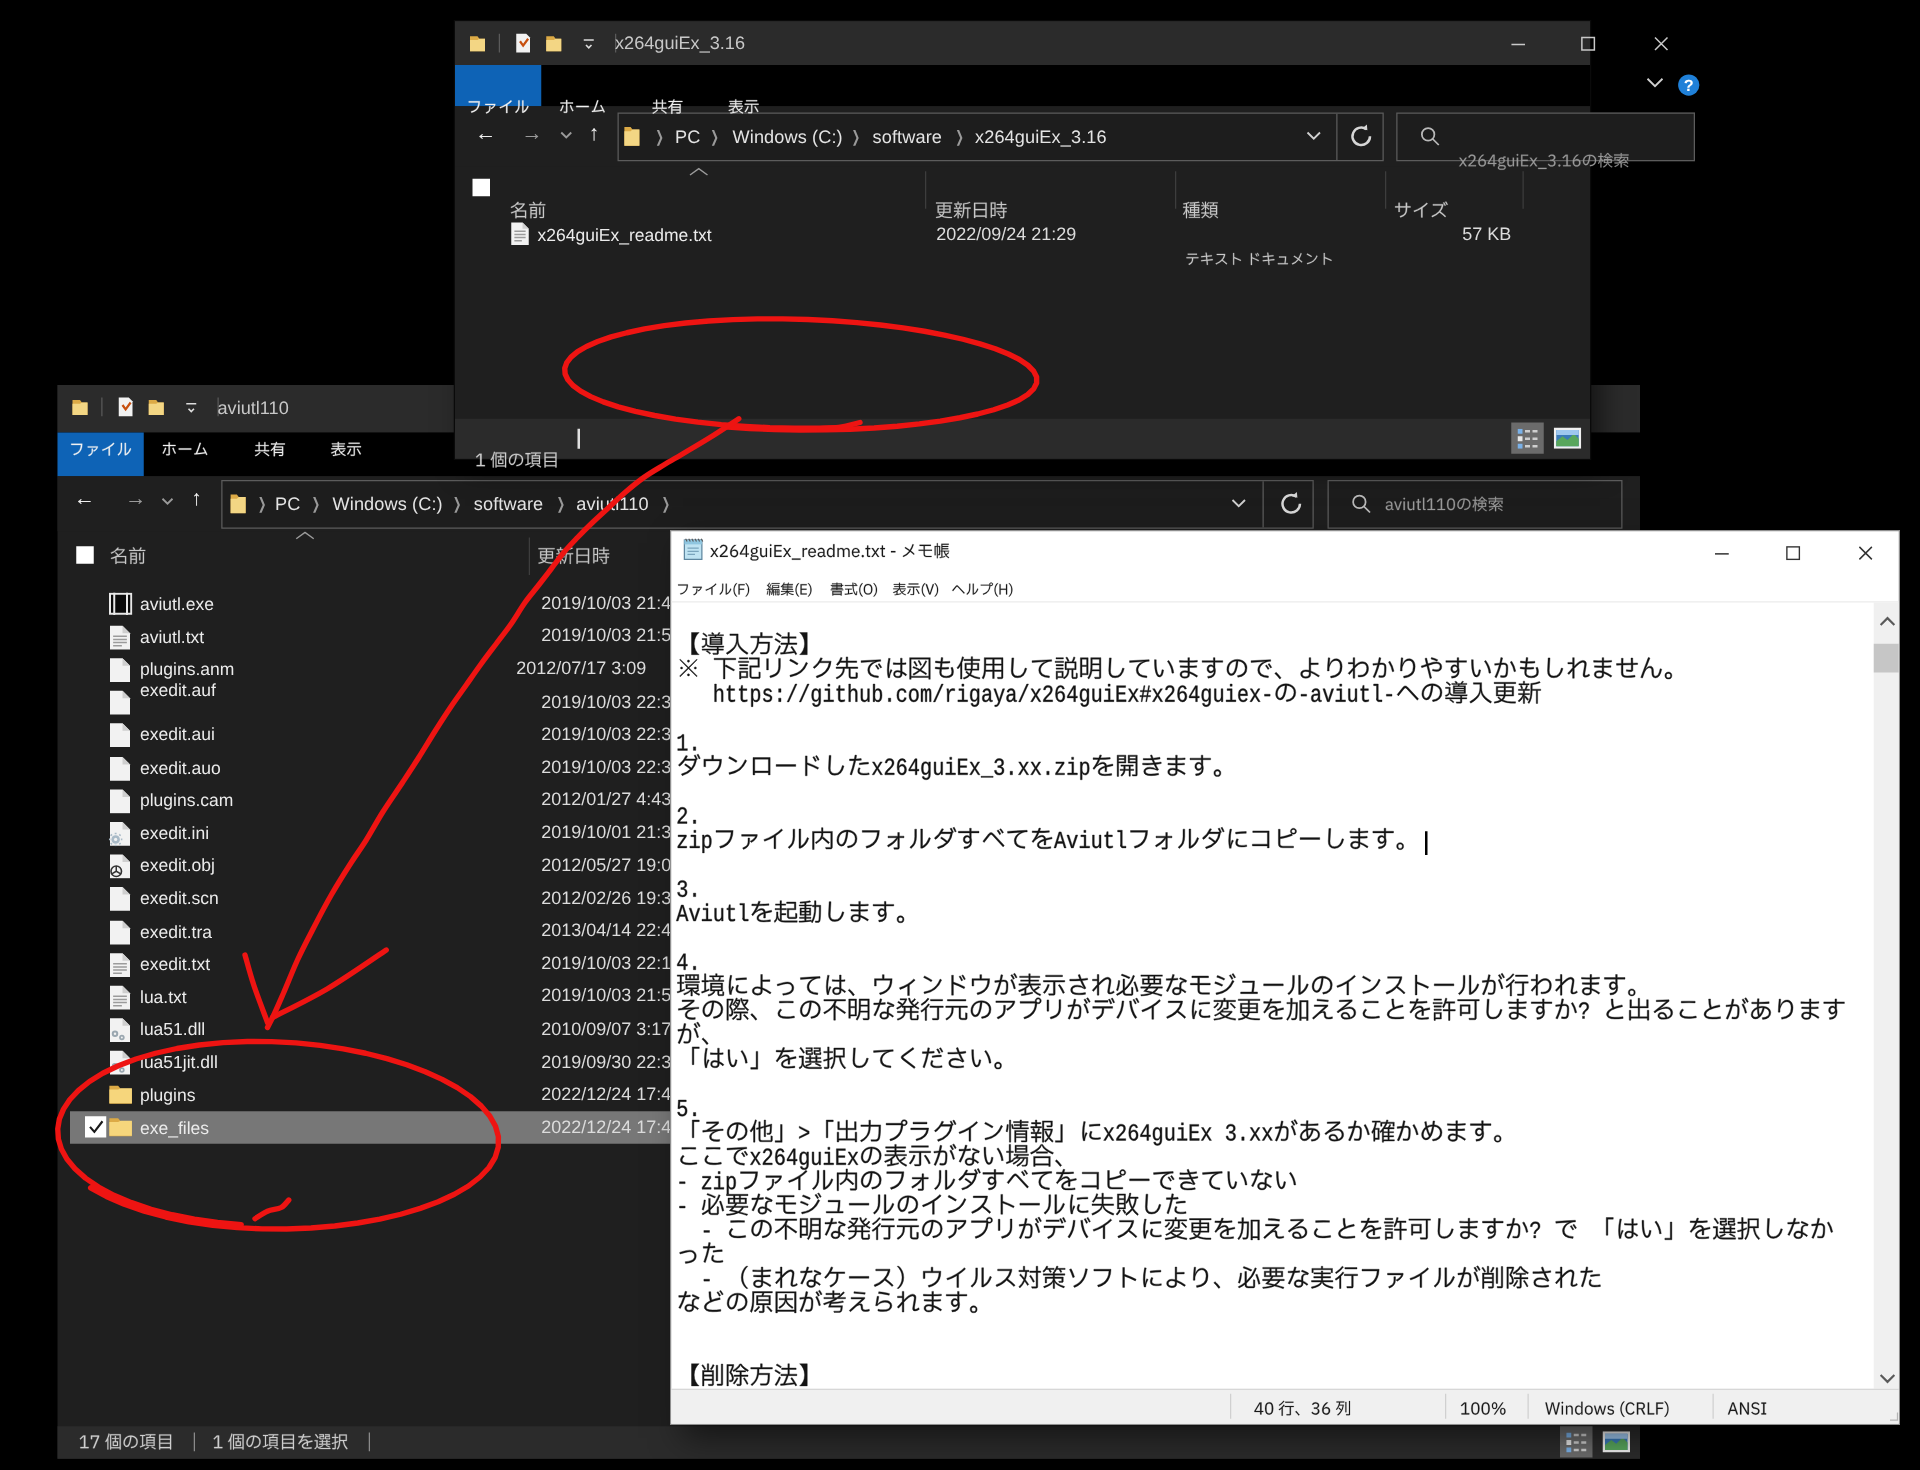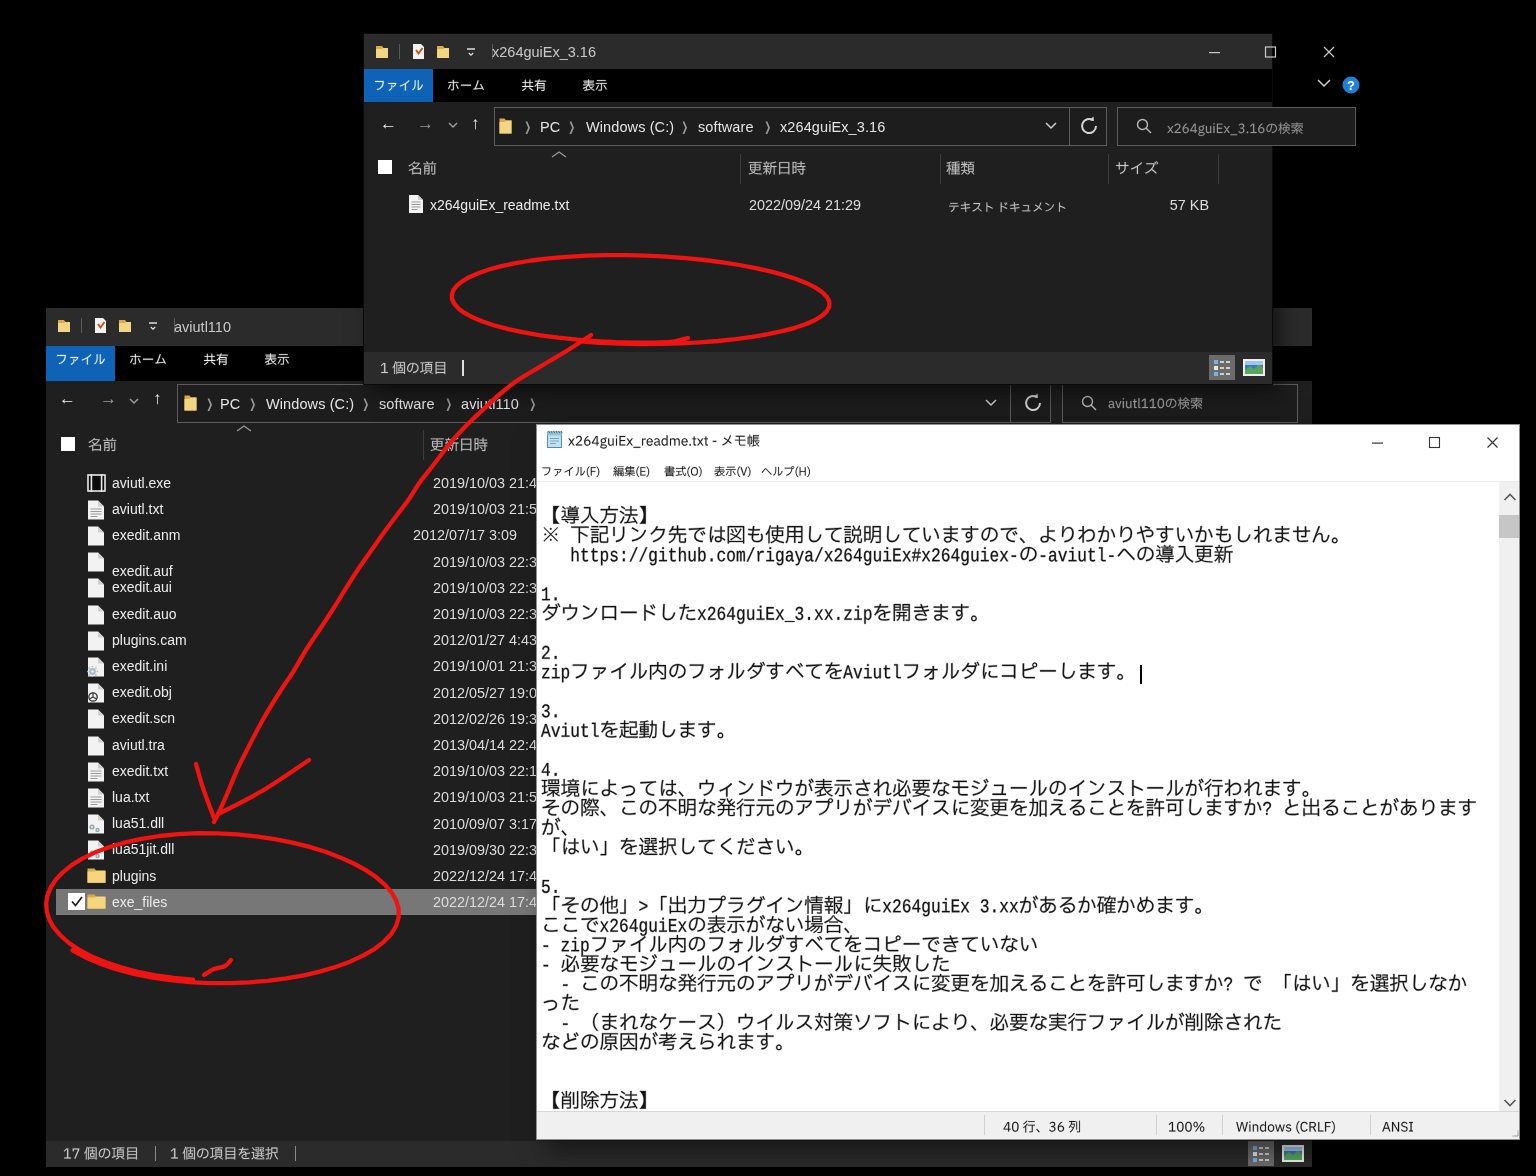--- a/index.html
+++ b/index.html
@@ -108,29 +108,29 @@
         </svg>
       </div>
 <div class="fname" style="left:66px;top:192.7px">aviutl.txt</div>
 <div class="fcol" style="left:387px;top:193.2px">2019/10/03 21:51</div>
 <div class="abs" style="left:41px;top:217.9px">
         <svg width="18" height="20" viewBox="0 0 18 20">
           <path d="M1 0.5h10l6 6v13H1z" fill="#f2f2f2"></path>
           <path d="M11 0.5l6 6h-6z" fill="#cfcfcf"></path>
         </svg>
       </div>
-<div class="fname" style="left:66px;top:218.9px">exedit.anm</div>
+<div class="fname" style="left:66px;top:218.9px">plugins.anm</div>
 <div class="fcol" style="left:367px;top:219.4px">2012/07/17 3:09</div>
 <div class="abs" style="left:41px;top:244.1px">
         <svg width="18" height="20" viewBox="0 0 18 20">
           <path d="M1 0.5h10l6 6v13H1z" fill="#f2f2f2"></path>
           <path d="M11 0.5l6 6h-6z" fill="#cfcfcf"></path>
         </svg>
       </div>
-<div class="fname" style="left:66px;top:255px">exedit.auf</div>
+<div class="fname" style="left:66px;top:236px">exedit.auf</div>
 <div class="fcol" style="left:387px;top:245.6px">2019/10/03 22:35</div>
 <div class="abs" style="left:41px;top:270.3px">
         <svg width="18" height="20" viewBox="0 0 18 20">
           <path d="M1 0.5h10l6 6v13H1z" fill="#f2f2f2"></path>
           <path d="M11 0.5l6 6h-6z" fill="#cfcfcf"></path>
         </svg>
       </div>
 <div class="fname" style="left:66px;top:271.3px">exedit.aui</div>
 <div class="fcol" style="left:387px;top:271.8px">2019/10/03 22:35</div>
 <div class="abs" style="left:41px;top:296.5px">
@@ -179,21 +179,21 @@
         </svg>
       </div>
 <div class="fname" style="left:66px;top:402.3px">exedit.scn</div>
 <div class="fcol" style="left:387px;top:402.8px">2012/02/26 19:35</div>
 <div class="abs" style="left:41px;top:427.5px">
         <svg width="18" height="20" viewBox="0 0 18 20">
           <path d="M1 0.5h10l6 6v13H1z" fill="#f2f2f2"></path>
           <path d="M11 0.5l6 6h-6z" fill="#cfcfcf"></path>
         </svg>
       </div>
-<div class="fname" style="left:66px;top:428.5px">aviutl.tra</div>
+<div class="fname" style="left:66px;top:428.5px">exedit.tra</div>
 <div class="fcol" style="left:387px;top:429.0px">2013/04/14 22:48</div>
 <div class="abs" style="left:41px;top:453.7px">
         <svg width="18" height="20" viewBox="0 0 18 20">
           <path d="M1 0.5h10l6 6v13H1z" fill="#f2f2f2"></path>
           <path d="M11 0.5l6 6h-6z" fill="#cfcfcf"></path>
           <g stroke="#9b9b9b" stroke-width="1.2">
             <path d="M3.5 9h11M3.5 11.5h11M3.5 14h11M3.5 16.5h7"></path>
           </g>
         </svg>
       </div>
@@ -272,21 +272,21 @@
         <rect x="12" y="13" width="4" height="2" fill="#cfcfcf"></rect>
   </svg>
   <svg class="abs" style="right:8px;bottom:5px" width="22" height="17" viewBox="0 0 22 17">
     <rect x="0" y="0" width="22" height="17" fill="#f0f0f0"></rect>
         <rect x="2" y="2" width="18" height="13" fill="#3a79b8"></rect>
         <path d="M2 11l5-4 4 3 5-5 4 4v6H2z" fill="#58a65c"></path>
         <rect x="2" y="2" width="18" height="4" fill="#9ec7ef"></rect>
   </svg>
 </div>
 
-<div class="win" id="wT" style="left:364px;top:34px;width:908px;height:350px;box-shadow:0 0 0 1px #0a0a0a, 8px 8px 20px rgba(0,0,0,.55)">
+<div class="win" id="wT" style="left:364px;top:17px;width:908px;height:350px;box-shadow:0 0 0 1px #0a0a0a, 8px 8px 20px rgba(0,0,0,.55)">
   <div class="tbar"></div>
   <div class="trow" style="top:35px">
         <div class="ftab"></div>
       </div>
   <div class="arow" style="top:68px"></div>
   <svg class="abs" style="left:9px;top:6px" width="160" height="24" viewBox="0 0 160 24">
     <path d="M3 6h6l1.5 2H15v10H3z" fill="#dcaa46"></path>
         <path d="M3 9h6l1.5-1H15v10H3z" fill="#f3d684"></path>
     <rect x="26" y="4" width="1" height="15" fill="#5a5a5a"></rect>
     <path d="M40 4h8l3 3v12h-11z" fill="#f2f2f2"></path>

